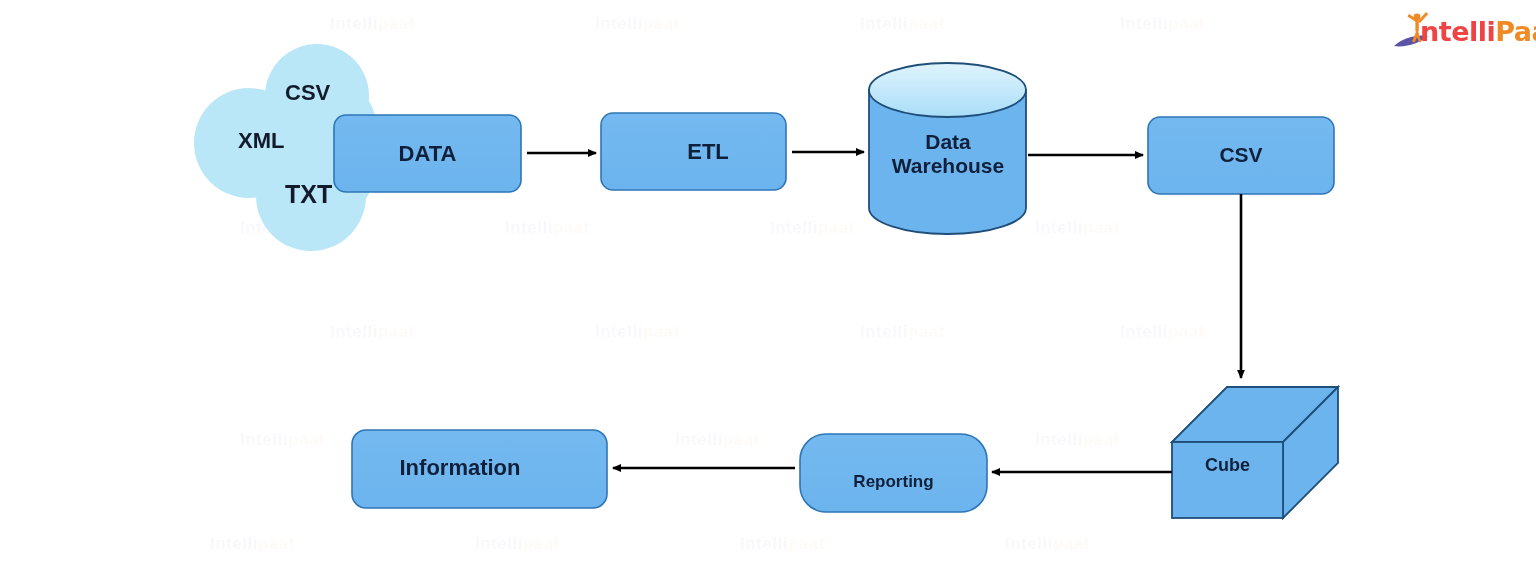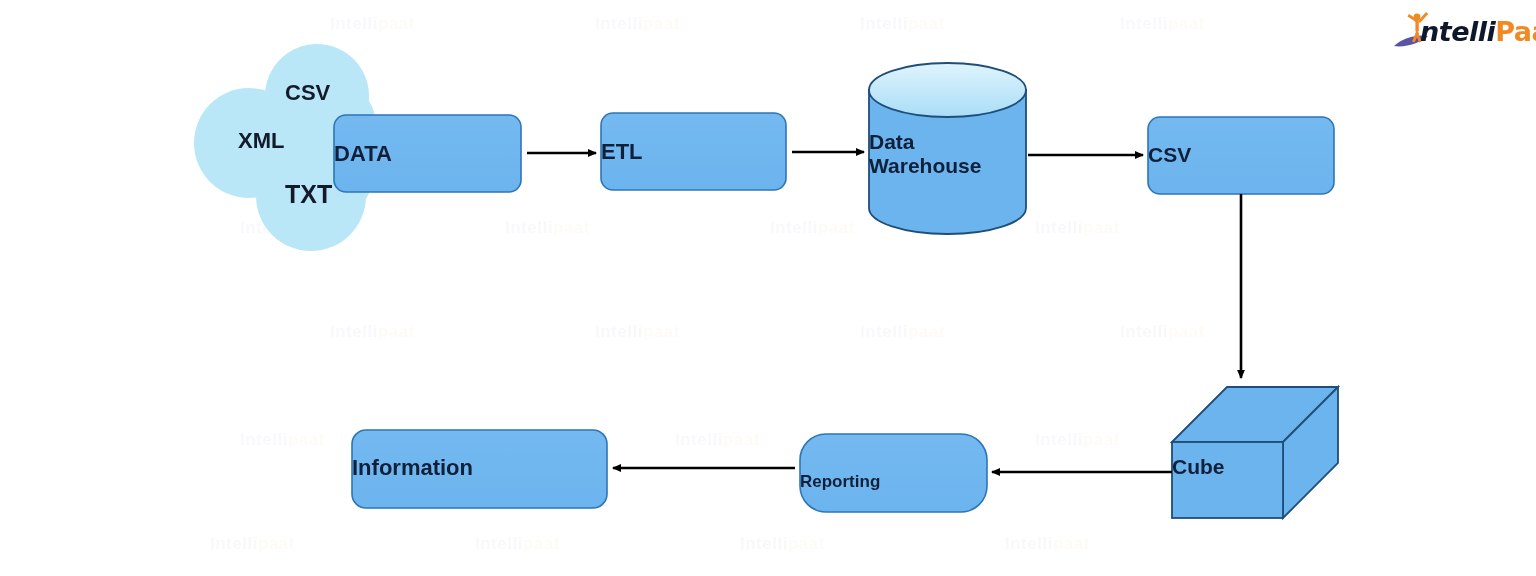--- a/index.html
+++ b/index.html
@@ -34,20 +34,21 @@
     position: absolute;
     left: 0; top: 0;
     width: 1536px;
     height: 576px;
   }
   .lbl {
     position: absolute;
     color: #11203a;
     font-weight: bold;
     white-space: pre-line;
+    text-align: center;
     line-height: 1.15;
     pointer-events: none;
   }
   .lbl.cloud-lbl { font-weight: 600; color: #121a2c; }
 
   
   #logo {
     position: absolute;
     left: 1392px;
     top: 8px;
@@ -56,21 +57,21 @@
   }
   #logo .logotext {
     position: absolute;
     left: 28px;
     top: 8px;
     font-size: 27px;
     font-weight: bold;
     letter-spacing: -0.5px;
     font-family: "DejaVu Sans", sans-serif;
   }
-  #logo .i1 { color: #0f172a; font-style: italic; }
+  #logo .i1 { color: #ef4444; }
   #logo .i2 { color: #f08a24; }
 </style>
 </head>
 <body>
 
 <div id="canvas">
 
   <div id="watermarks">
       <div class="wm" style="left: 330px; top: 14px;"><span>Intelli</span><span class="p">paat</span></div>
       <div class="wm" style="left: 595px; top: 14px;"><span>Intelli</span><span class="p">paat</span></div>
@@ -174,21 +175,21 @@
 
   <div class="lbl" style="left:334px; top:141px; width:187px; font-size:22px;">DATA</div>
 
   <div class="lbl" style="left:601px; top:139px; width:214px; font-size:22px;">ETL</div>
 
   <div class="lbl" style="left:869px; top:130px; width:158px; font-size:21px;">Data
 Warehouse</div>
 
   <div class="lbl" style="left:1148px; top:143px; width:186px; font-size:21px;">CSV</div>
 
-  <div class="lbl" style="left:1172px; top:455px; width:111px; font-size:21px;">Cube</div>
+  <div class="lbl" style="left:1172px; top:455px; width:111px; font-size:18px;">Cube</div>
 
   <div class="lbl" style="left:800px; top:461px; width:187px; font-size:17px;margin-top:11px;">Reporting</div>
 
   <div class="lbl" style="left:352px; top:455px; width:216px; font-size:22px;">Information</div>
 
   <div id="logo">
     <svg width="136" height="44" viewBox="0 0 136 44">
 
       <path d="M2,38 C10,30 26,26 36,28 C30,34 14,40 2,38 Z" fill="#5b53a6"></path>
 

